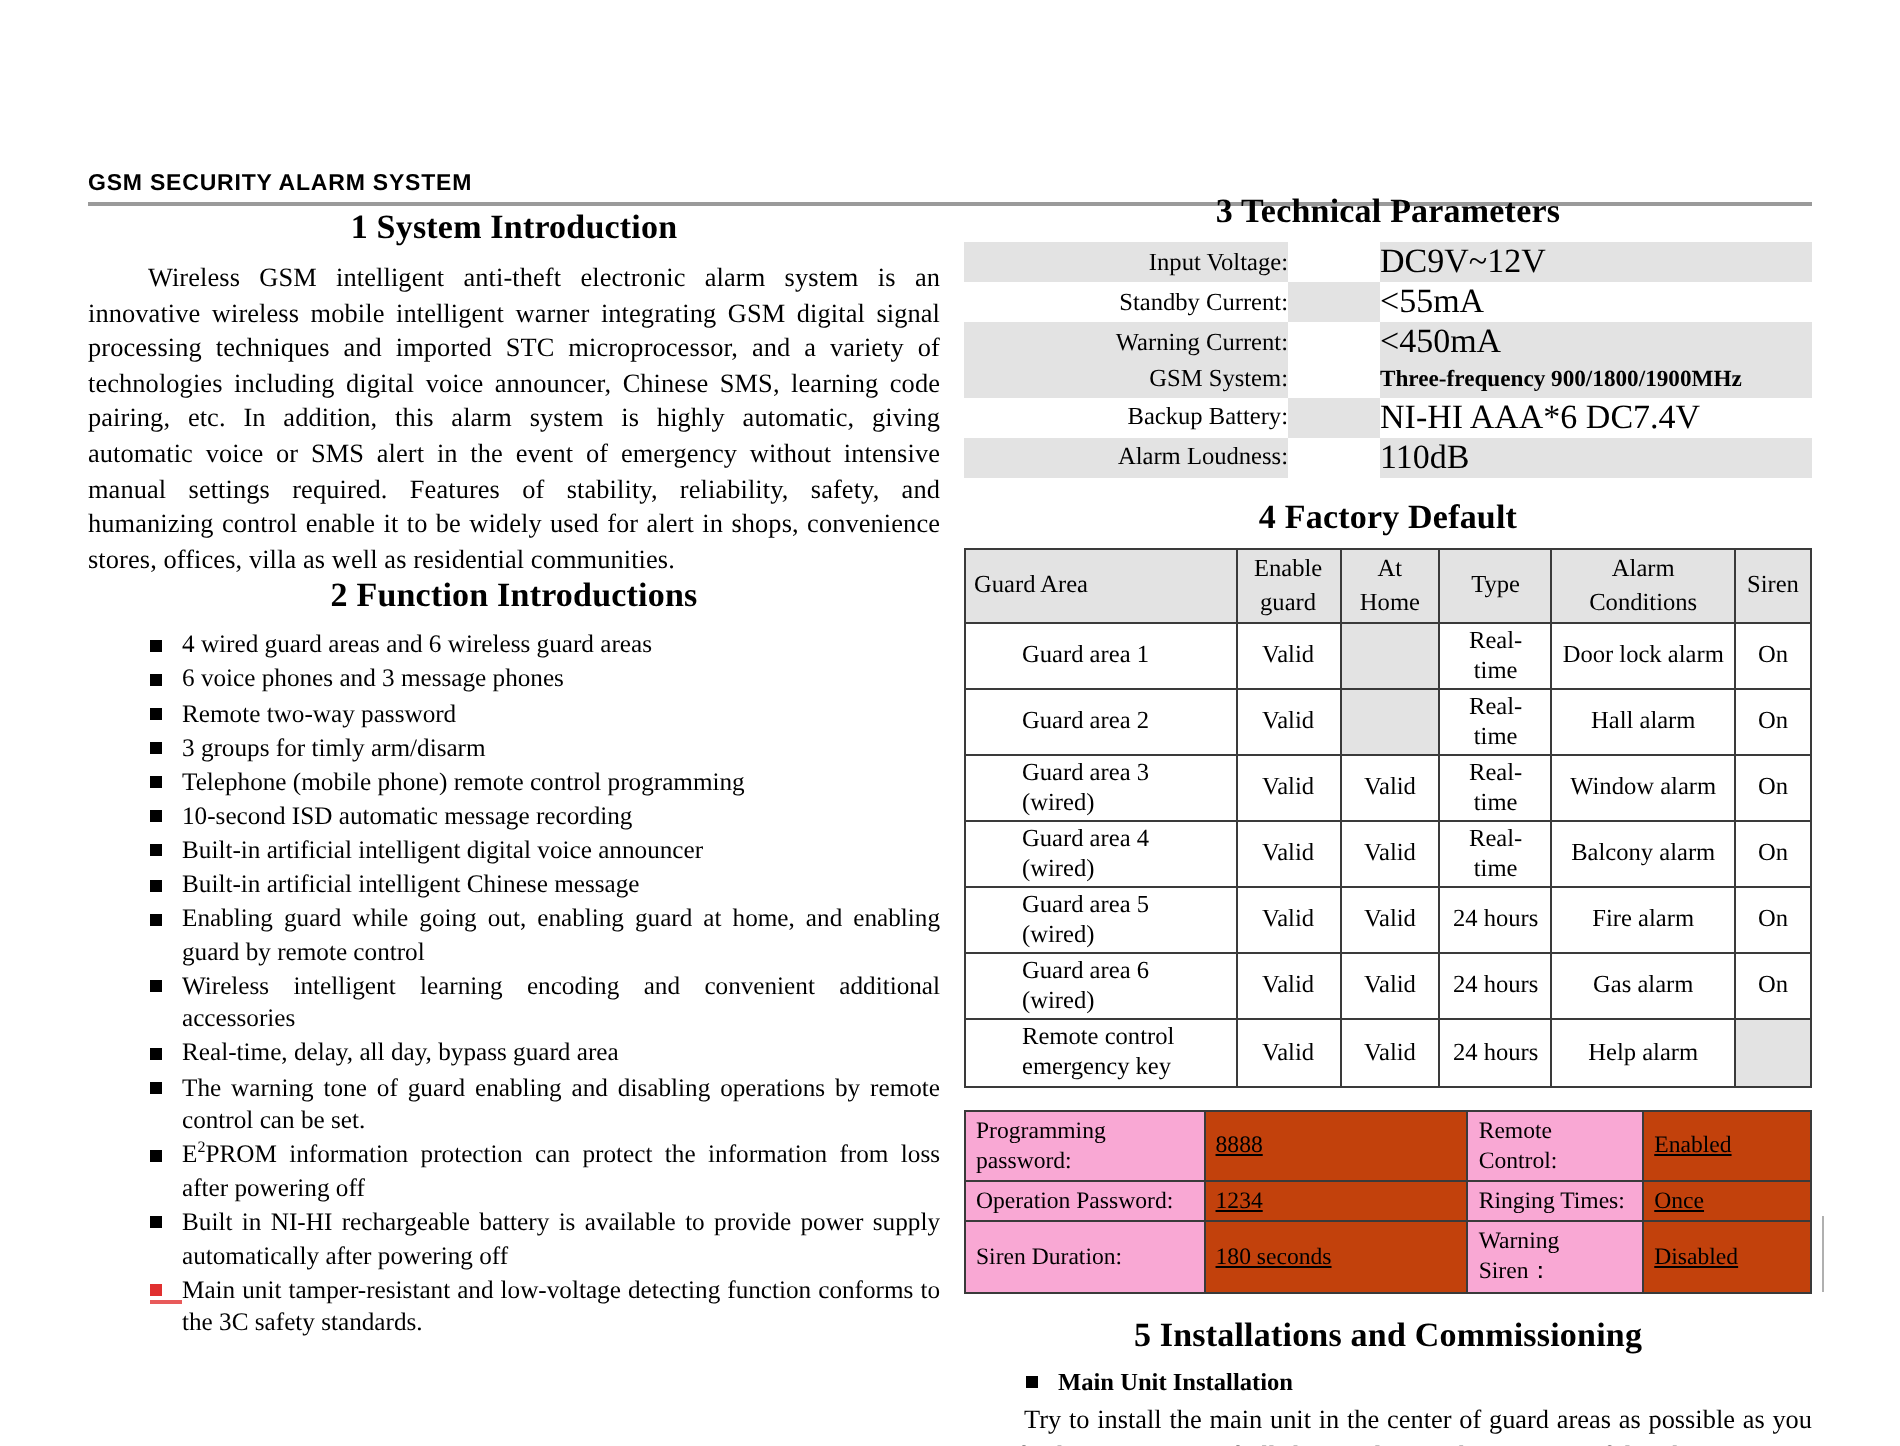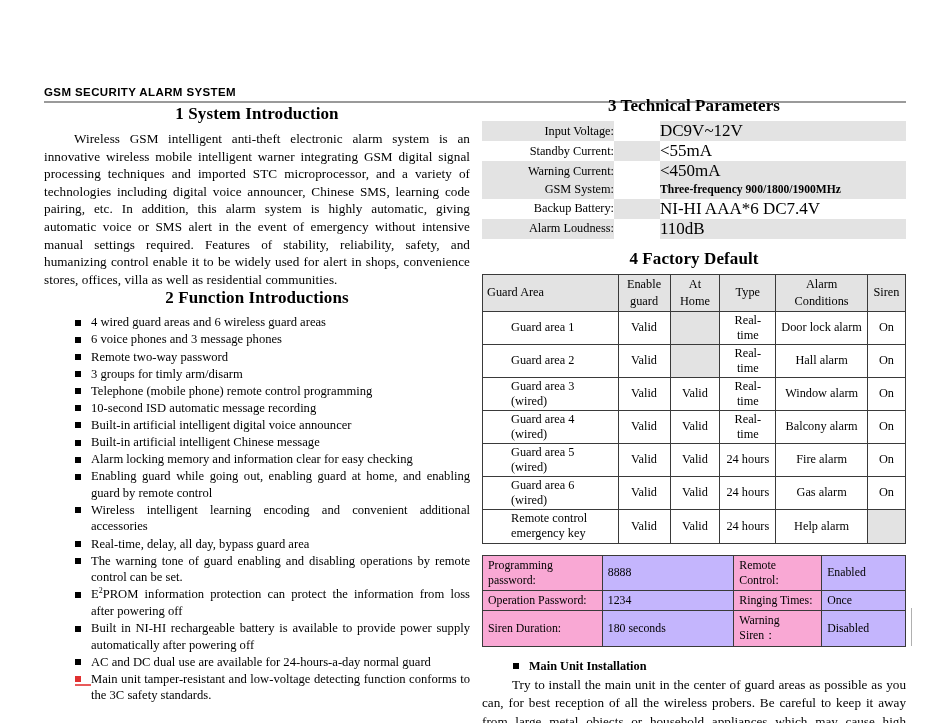--- a/index.html
+++ b/index.html
@@ -80,21 +80,21 @@
     left:31px; top:13.5px;
     width:16px; height:1.4px;
     background:#e85a5a;
   }
   sup.sup2 { font-size:8px; vertical-align:super; line-height:0; }
 
   
   table.tp { border-collapse:collapse; width:424px; }
   table.tp td { padding:0; border:0; height:17.9px; vertical-align:middle; }
   td.tp-label {
-    width:132px; text-align:right; padding-right:7px;
+    width:162px; text-align:right; padding-right:7px;
     font-size:12.3px;
   }
   td.tp-gap { width:46px; }
   td.tp-val {
     text-align:left; padding-left:7px;
     font-size:17px;
   }
   td.tp-val.bold { font-weight:bold; font-size:11.6px; }
   .shadeA { background:#e3e3e3; }
   .shadeB { background:#e3e3e3; }
@@ -131,21 +131,21 @@
     margin-top:11px;
     font-size:11.8px;
   }
   table.st td {
     border:0.9px solid #3a3a3a;
     padding:2px 5px;
     height:18.4px;
     vertical-align:middle;
   }
   table.st td.k { background:#f9a8d4; }
-  table.st td.v { background:#c4b5fd; }
+  table.st td.v { background:#c2410c;text-decoration:underline; }
   .st-k1 { width:120px; }
   .st-v1 { width:132px; }
   .st-k2 { width:88px; }
   .st-v2 { width:84px; }
 
   
   .s5 { margin-top:11px; }
   .s5-bullet {
     position:relative;
     padding-left:47px;
@@ -192,29 +192,27 @@
     <h2 class="sec sec-gap">2 Function Introductions</h2>
     <ul class="blist">
       <li><span class="sq"></span><span>4 wired guard areas and 6 wireless guard areas</span></li>
       <li><span class="sq"></span><span>6 voice phones and 3 message phones</span></li>
       <li><span class="sq"></span><span>Remote two-way password</span></li>
       <li><span class="sq"></span><span>3 groups for timly arm/disarm</span></li>
       <li><span class="sq"></span><span>Telephone (mobile phone) remote control programming</span></li>
       <li><span class="sq"></span><span>10-second ISD automatic message recording</span></li>
       <li><span class="sq"></span><span>Built-in artificial intelligent digital voice announcer</span></li>
       <li><span class="sq"></span><span>Built-in artificial intelligent Chinese message</span></li>
-      <li><span class="sq"></span><span>Alarm locking memory and information clear for easy checking</span></li>
       <li><span class="sq"></span><span>Enabling guard while going out, enabling guard at home, and enabling guard by remote control</span></li>
       <li><span class="sq"></span><span>Wireless intelligent learning encoding and convenient additional accessories</span></li>
       <li><span class="sq"></span></li>
       <li><span class="sq"></span><span>Real-time, delay, all day, bypass guard area</span></li>
       <li><span class="sq"></span><span>The warning tone of guard enabling and disabling operations by remote control can be set.</span></li>
       <li><span class="sq"></span><span>E</span><sup class="sup2">2</sup><span>PROM information protection can protect the information from loss after powering off</span></li>
       <li><span class="sq"></span><span>Built in NI-HI rechargeable battery is available to provide power supply automatically after powering off</span></li>
-      <li><span class="sq"></span><span>AC and DC dual use are available for 24-hours-a-day normal guard</span></li>
       <li class="red"><span class="sq"></span><span class="uline"></span><span>Main unit tamper-resistant and low-voltage detecting function conforms to the 3C safety standards.</span></li>
     </ul>
   </div>
 
   <div class="col-right">
 
     <h2 class="sec">3 Technical Parameters</h2>
 
     <table class="tp">
       <tbody>
@@ -355,20 +353,21 @@
         <tr>
           <td class="k st-k1">Siren Duration:</td>
           <td class="v st-v1">180 seconds</td>
           <td class="k st-k2">Warning Siren：</td>
           <td class="v st-v2">Disabled</td>
         </tr>
       </tbody>
     </table>
 
     <div class="s5">
+      <h2 class="sec">5 Installations and Commissioning</h2>
       <div class="s5-bullet">
         <span class="sq"></span>
         <span>Main Unit Installation</span>
       </div>
       <p class="s5-para">Try to install the main unit in the center of guard areas as possible as you can, for best reception of all the wireless probers. Be careful to keep it away from large metal objects or household appliances which may cause high frequency interference, as well as barriers such as reinforced concrete</p>
     </div>
   </div>
 
   <div class="edge-mark"></div>
 </div>

